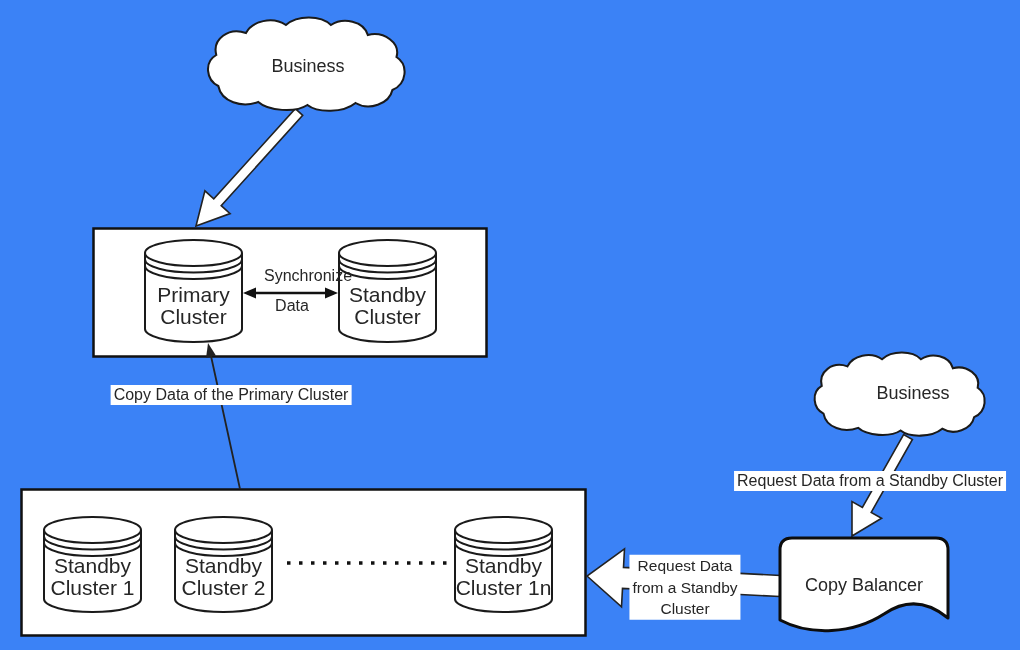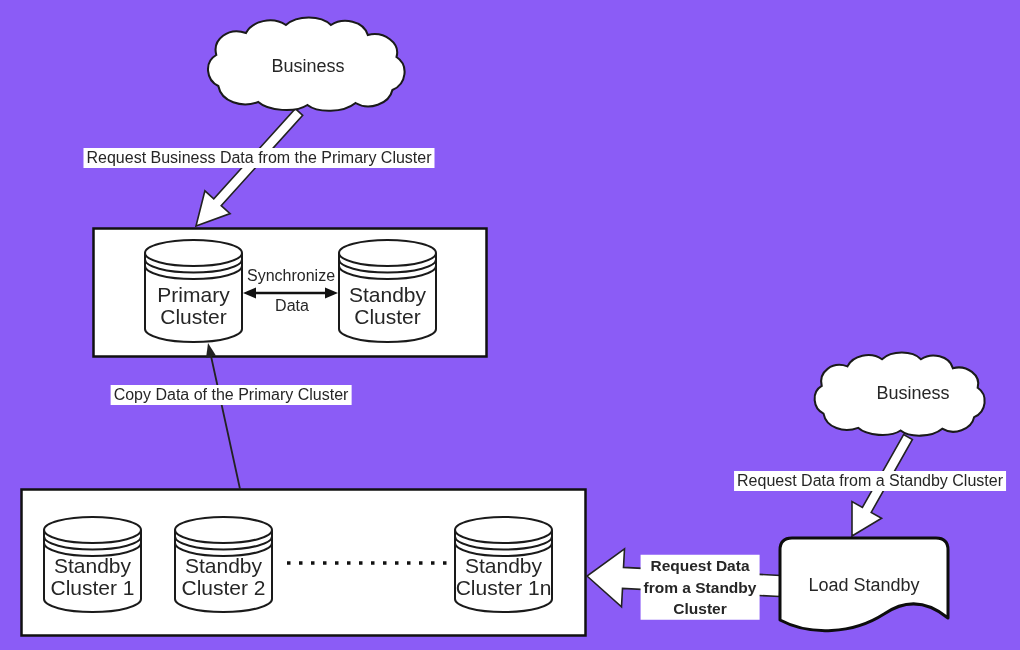--- a/index.html
+++ b/index.html
@@ -1,19 +1,19 @@
 <!DOCTYPE html>
 <html><head>
 <meta charset="utf-8">
 <style>
   html,body{margin:0;padding:0;background:#fff;}
   #stage{
     position:relative;
     width:1020px;height:650px;
-    background:#8b5cf6;
+    background:#3b82f6;
     font-family:"Liberation Sans",sans-serif;
     overflow:hidden;
   }
   #diagram-svg{position:absolute;left:0;top:0;}
   .label{
     position:absolute;
     transform:translate(-50%,-50%);
     color:#262626;
     text-align:center;
     font-size:16px;
@@ -99,42 +99,41 @@
              C90,-3 113,-3 123,7 C135,-1 155,3 159,17 C175,13 191,25 187,39
              C199,47 197,66 183,72 C180,86 160,93 147,85 C135,95 110,95 100,87 C88,95 62,93 52,84 Z" fill="#ffffff" stroke="#1a1a1a" stroke-width="2"></path>
 
     <path transform="translate(812,353) scale(0.886,0.891)" d="M52,84 C36,90 16,84 13,68 C1,62 -1,44 11,37 C7,21 23,9 40,15 C46,3 66,-2 79,7
              C90,-3 113,-3 123,7 C135,-1 155,3 159,17 C175,13 191,25 187,39
              C199,47 197,66 183,72 C180,86 160,93 147,85 C135,95 110,95 100,87 C88,95 62,93 52,84 Z" fill="#ffffff" stroke="#1a1a1a" stroke-width="2.3"></path>
   </svg>
 
   <div class="label cloud-label" style="left:308px;top:66px;">Business</div>
 
-  <div class="label bg" style="left:259px;top:158px;">Request Business Data from the Primary Cluster</div>
 
-  <div class="label" style="left:291px;top:276px;">Synchronize</div>
+  <div class="label" style="left:308px;top:276px;">Synchronize</div>
   <div class="label" style="left:292px;top:306px;">Data</div>
 
   <div class="label multiline cyl-label" style="left:193.5px;top:306px;">Primary
 Cluster</div>
   <div class="label multiline cyl-label" style="left:387.5px;top:306px;">Standby
 Cluster</div>
 
   <div class="label bg" style="left:231px;top:395px;">Copy Data of the Primary Cluster</div>
 
   <div class="label multiline cyl-label" style="left:92.5px;top:577px;">Standby
 Cluster 1</div>
   <div class="label multiline cyl-label" style="left:223.5px;top:577px;">Standby
 Cluster 2</div>
   <div class="label multiline cyl-label" style="left:503.5px;top:577px;">Standby
 Cluster 1n</div>
 
-  <div class="label multiline small-lines bg" style="left:700px;top:587px;font-weight:bold;">Request Data
+  <div class="label multiline small-lines bg" style="left:685px;top:587px;">Request Data
 from a Standby
 Cluster</div>
 
-  <div class="label lb-label" style="left:864px;top:585px;">Load Standby</div>
+  <div class="label lb-label" style="left:864px;top:585px;">Copy Balancer</div>
 
   <div class="label cloud-label" style="left:913px;top:393px;">Business</div>
 
   <div class="label bg" style="left:870px;top:481px;">Request Data from a Standby Cluster</div>
 
 </div>
 
 </body></html>

